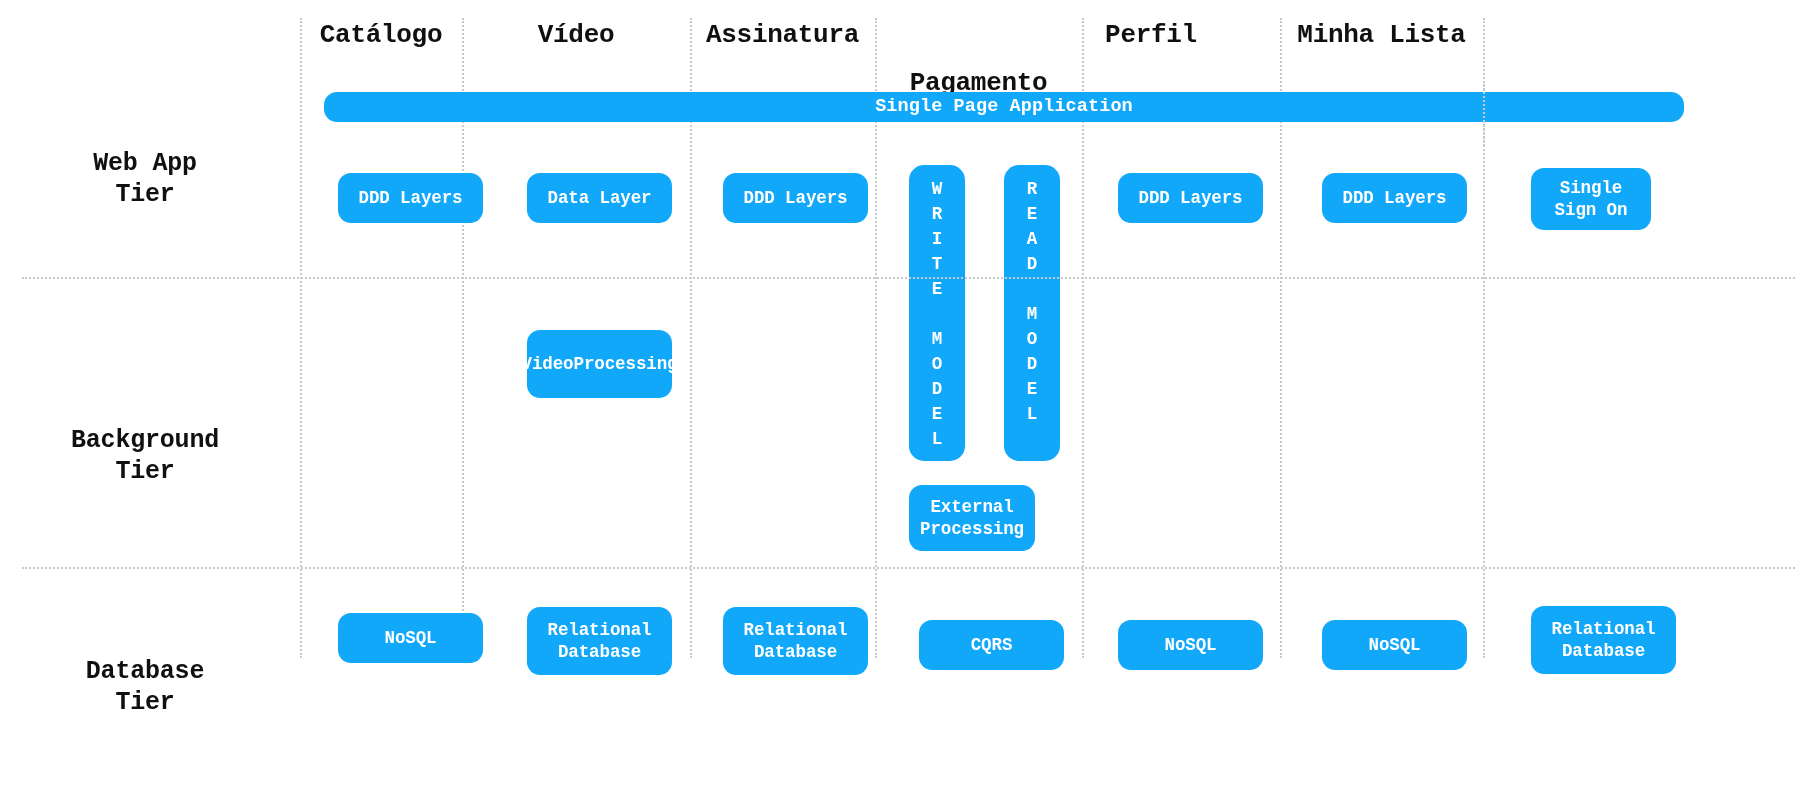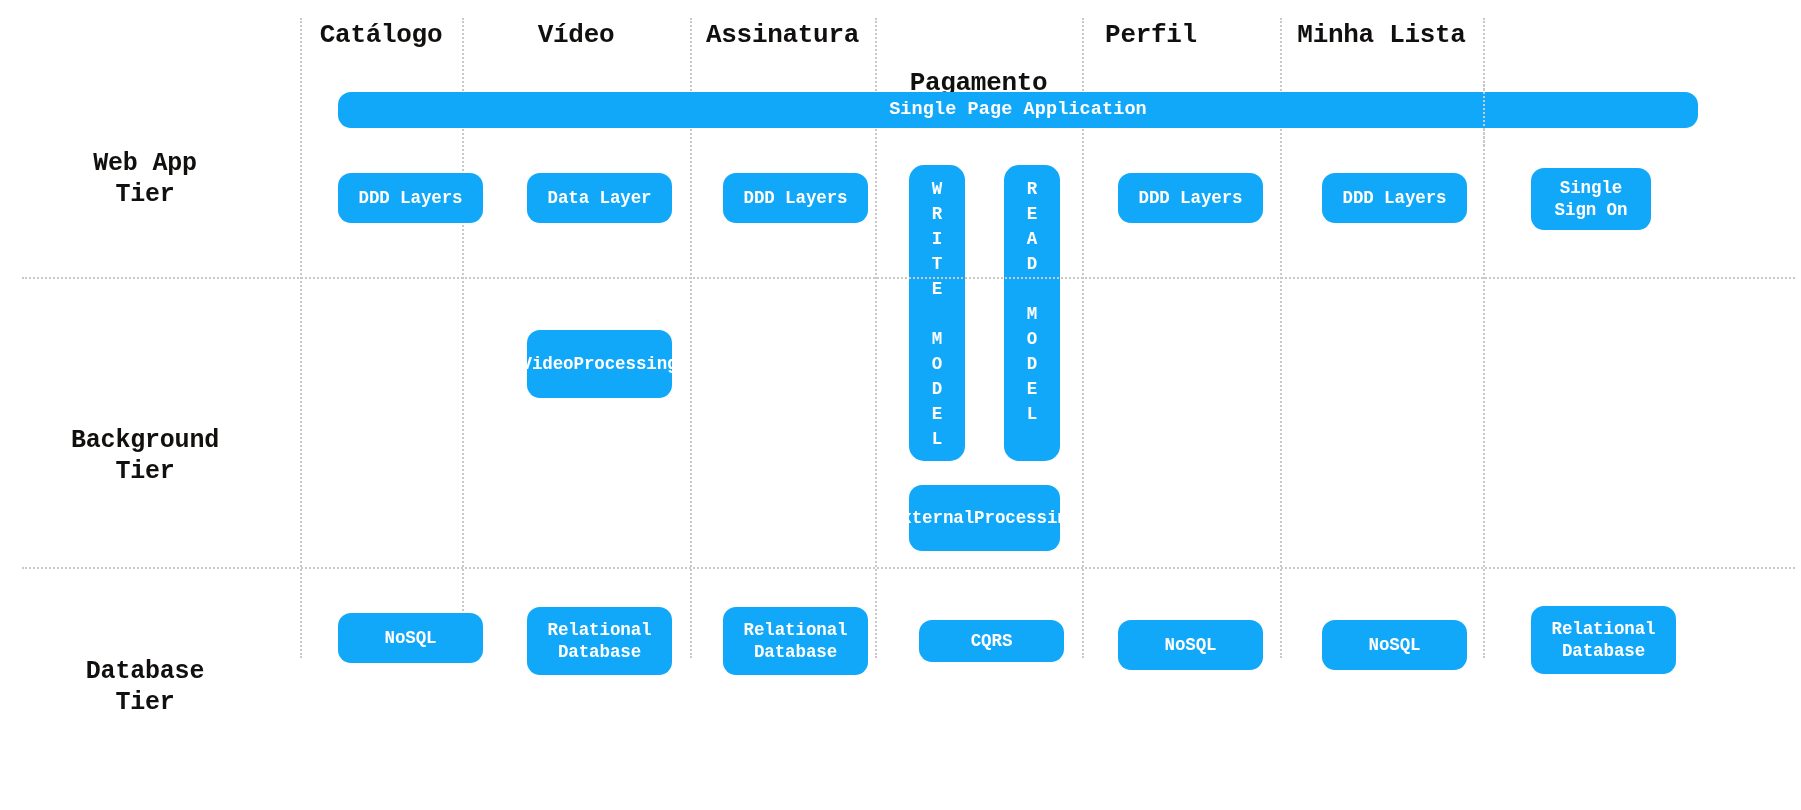--- a/index.html
+++ b/index.html
@@ -142,21 +142,21 @@
   </div>
   <div class="tier-label" style="top:382px;">
     <div>Background</div>
     <div>Tier</div>
   </div>
   <div class="tier-label" style="top:613px;">
     <div>Database</div>
     <div>Tier</div>
   </div>
 
-  <div class="node banner" style="left:338px; top:92px; width:1360px; height:36px;">
+  <div class="node banner" style="left:324px; top:92px; width:1360px; height:30px;">
     <span>Single Page Application</span>
   </div>
 
   <div class="node" style="left:338px; top:173px; width:145px; height:50px;">
     <span>DDD Layers</span>
   </div>
 
   <div class="node" style="left:527px; top:173px; width:145px; height:50px;">
     <span>Data Layer</span>
   </div>
@@ -205,42 +205,42 @@
     <span>Sign On</span>
   </div>
 
   <div class="hline" style="top:277px;"></div>
 
   <div class="node" style="left:527px; top:330px; width:145px; height:68px; flex-direction:row;">
     <span>Video</span>
     <span>Processing</span>
   </div>
 
-  <div class="node" style="left:909px; top:485px; width:151px; height:66px; flex-direction:row;">
+  <div class="node" style="left:909px; top:485px; width:126px; height:66px; flex-direction:column;">
     <span>External</span>
     <span>Processing</span>
   </div>
 
   <div class="hline" style="top:567px;"></div>
 
   <div class="node" style="left:338px; top:613px; width:145px; height:50px;">
     <span>NoSQL</span>
   </div>
 
   <div class="node" style="left:527px; top:607px; width:145px; height:68px; flex-direction:column;">
     <span>Relational</span>
     <span>Database</span>
   </div>
 
   <div class="node" style="left:723px; top:607px; width:145px; height:68px; flex-direction:column;">
     <span>Relational</span>
     <span>Database</span>
   </div>
 
-  <div class="node" style="left:919px; top:620px; width:145px; height:42px;">
+  <div class="node" style="left:919px; top:620px; width:145px; height:50px;">
     <span>CQRS</span>
   </div>
 
   <div class="node" style="left:1118px; top:620px; width:145px; height:50px;">
     <span>NoSQL</span>
   </div>
 
   <div class="node" style="left:1322px; top:620px; width:145px; height:50px;">
     <span>NoSQL</span>
   </div>

